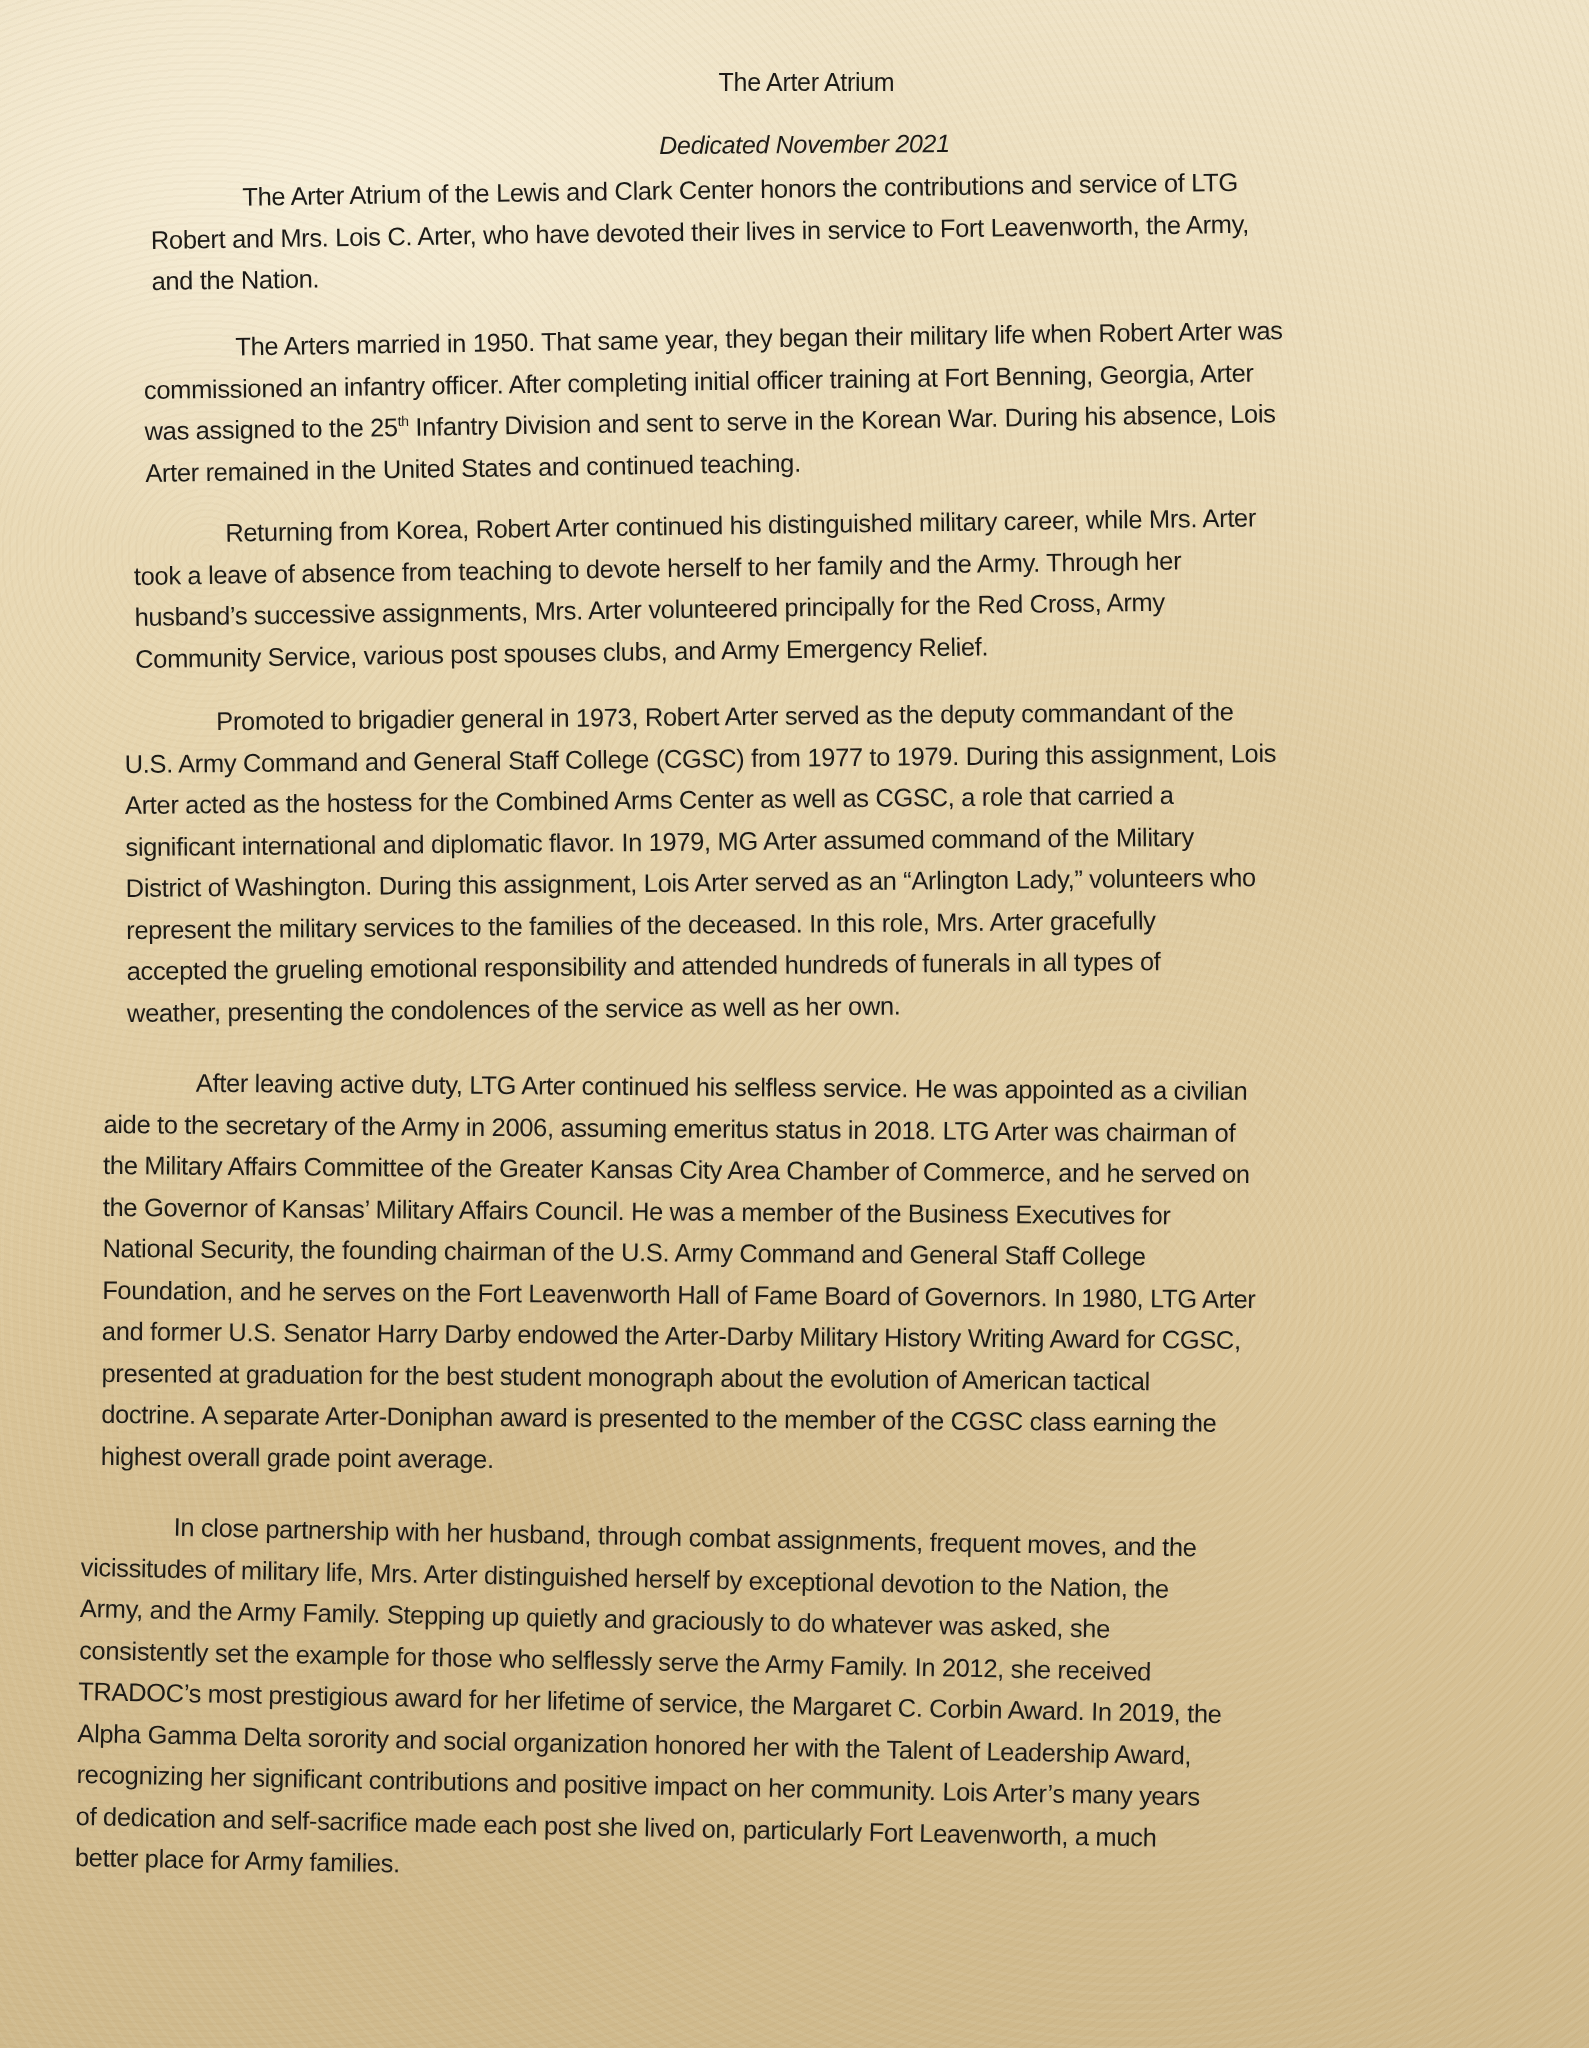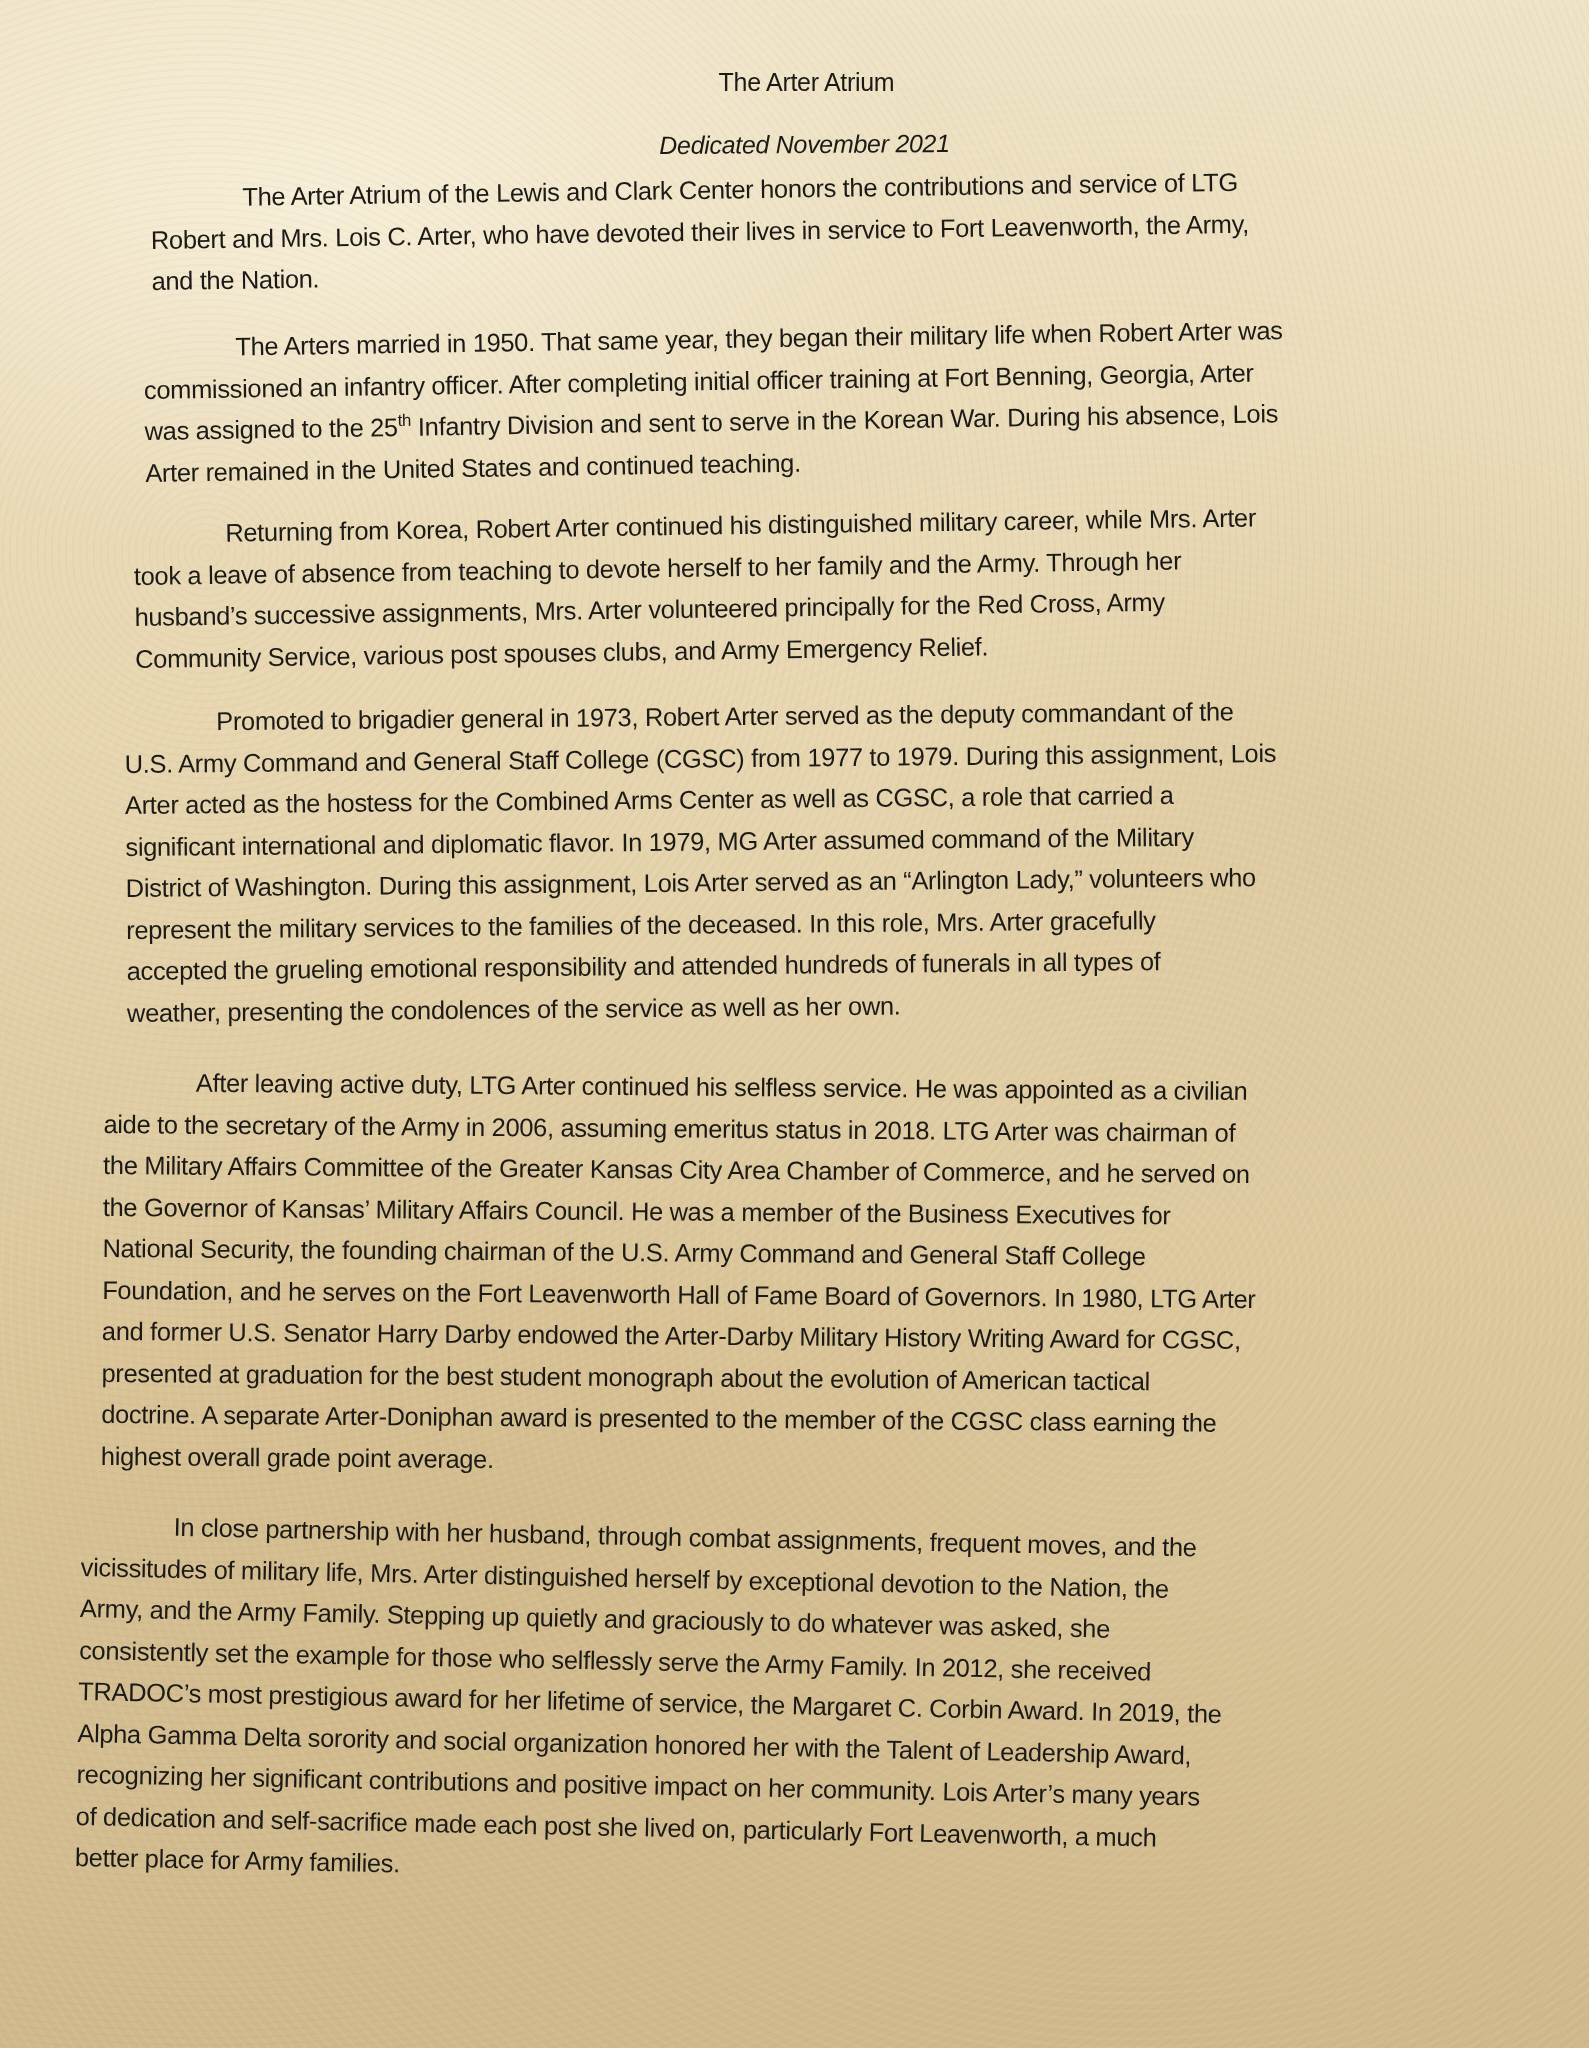--- a/index.html
+++ b/index.html
@@ -52,21 +52,21 @@
     letter-spacing: -0.35px;
     transform-origin: left top;
   }
   .line {
     display: block;
     white-space: nowrap;
     height: 41.5px;
     line-height: 41.5px;
   }
   .indent { padding-left: 92px; }
-  sup { font-size: 17px; line-height: 0; vertical-align: 10px; }
+  sup { font-size: 14px; line-height: 0; vertical-align: 10px; }
 </style>
 </head>
 <body>
 
 <div class="paper-noise"></div>
 
 <div class="sheet">
 
   <div class="title">The Arter Atrium</div>
   <div class="subtitle">Dedicated November 2021</div>

